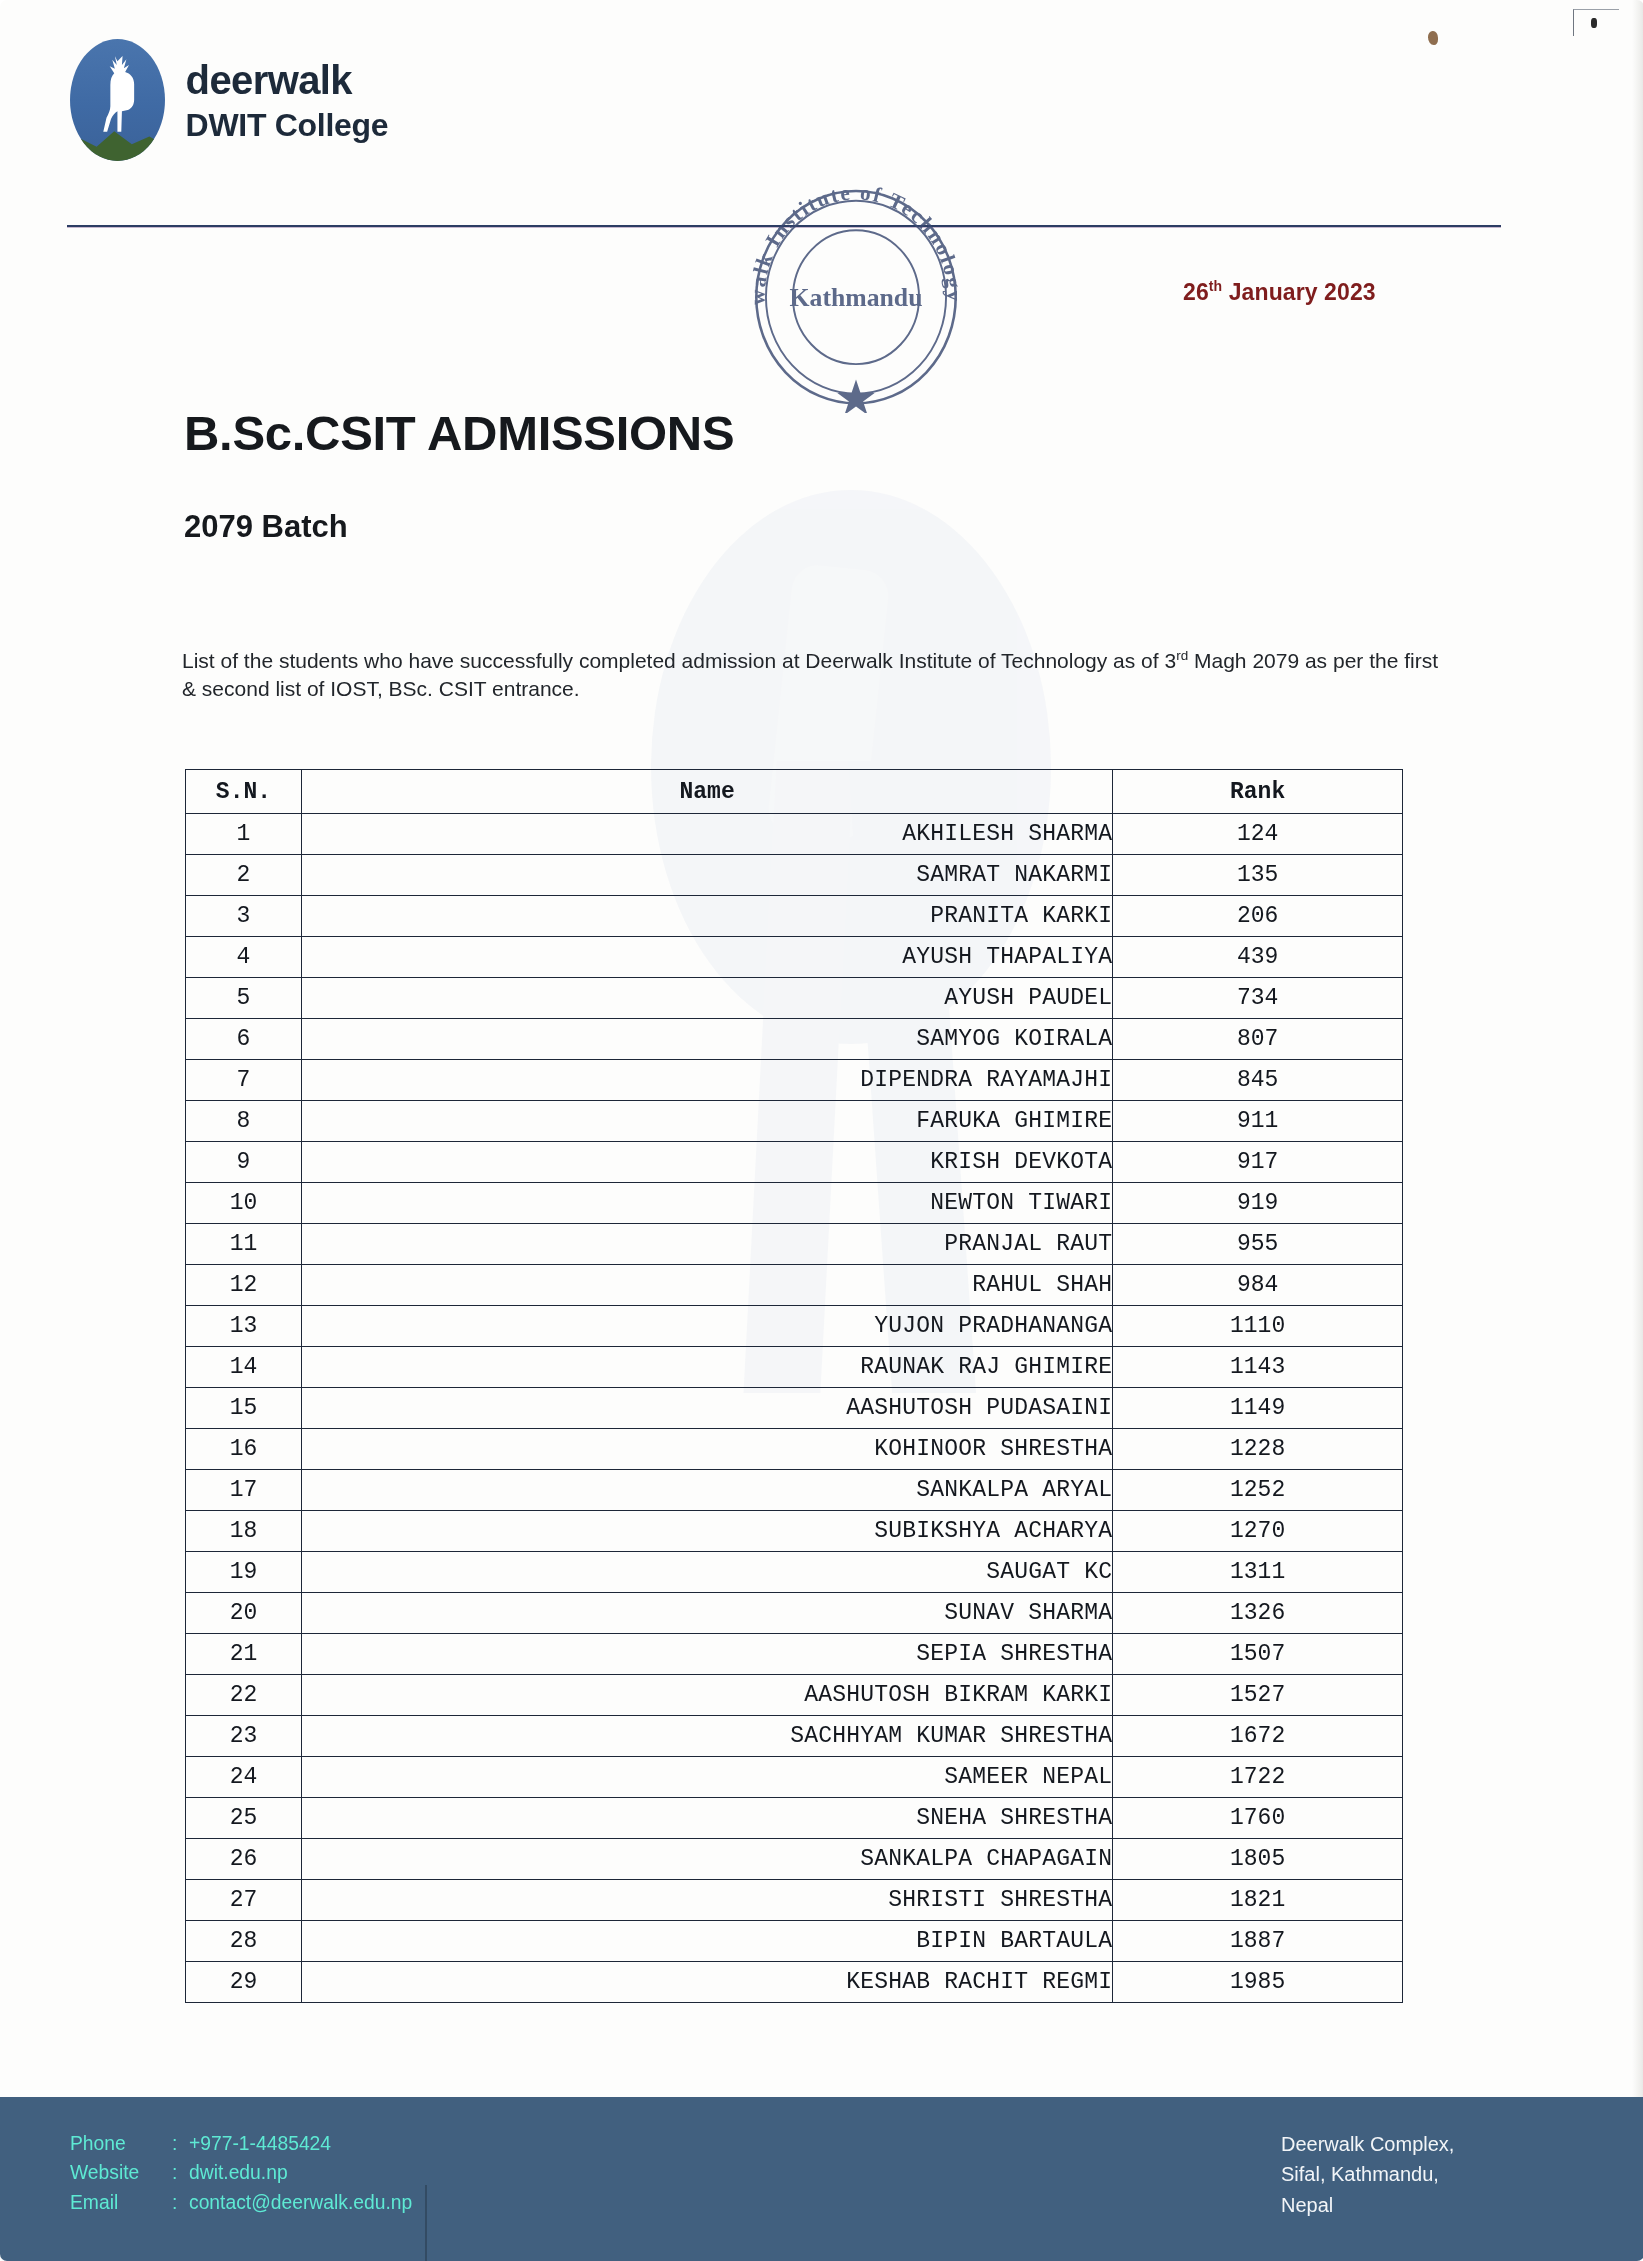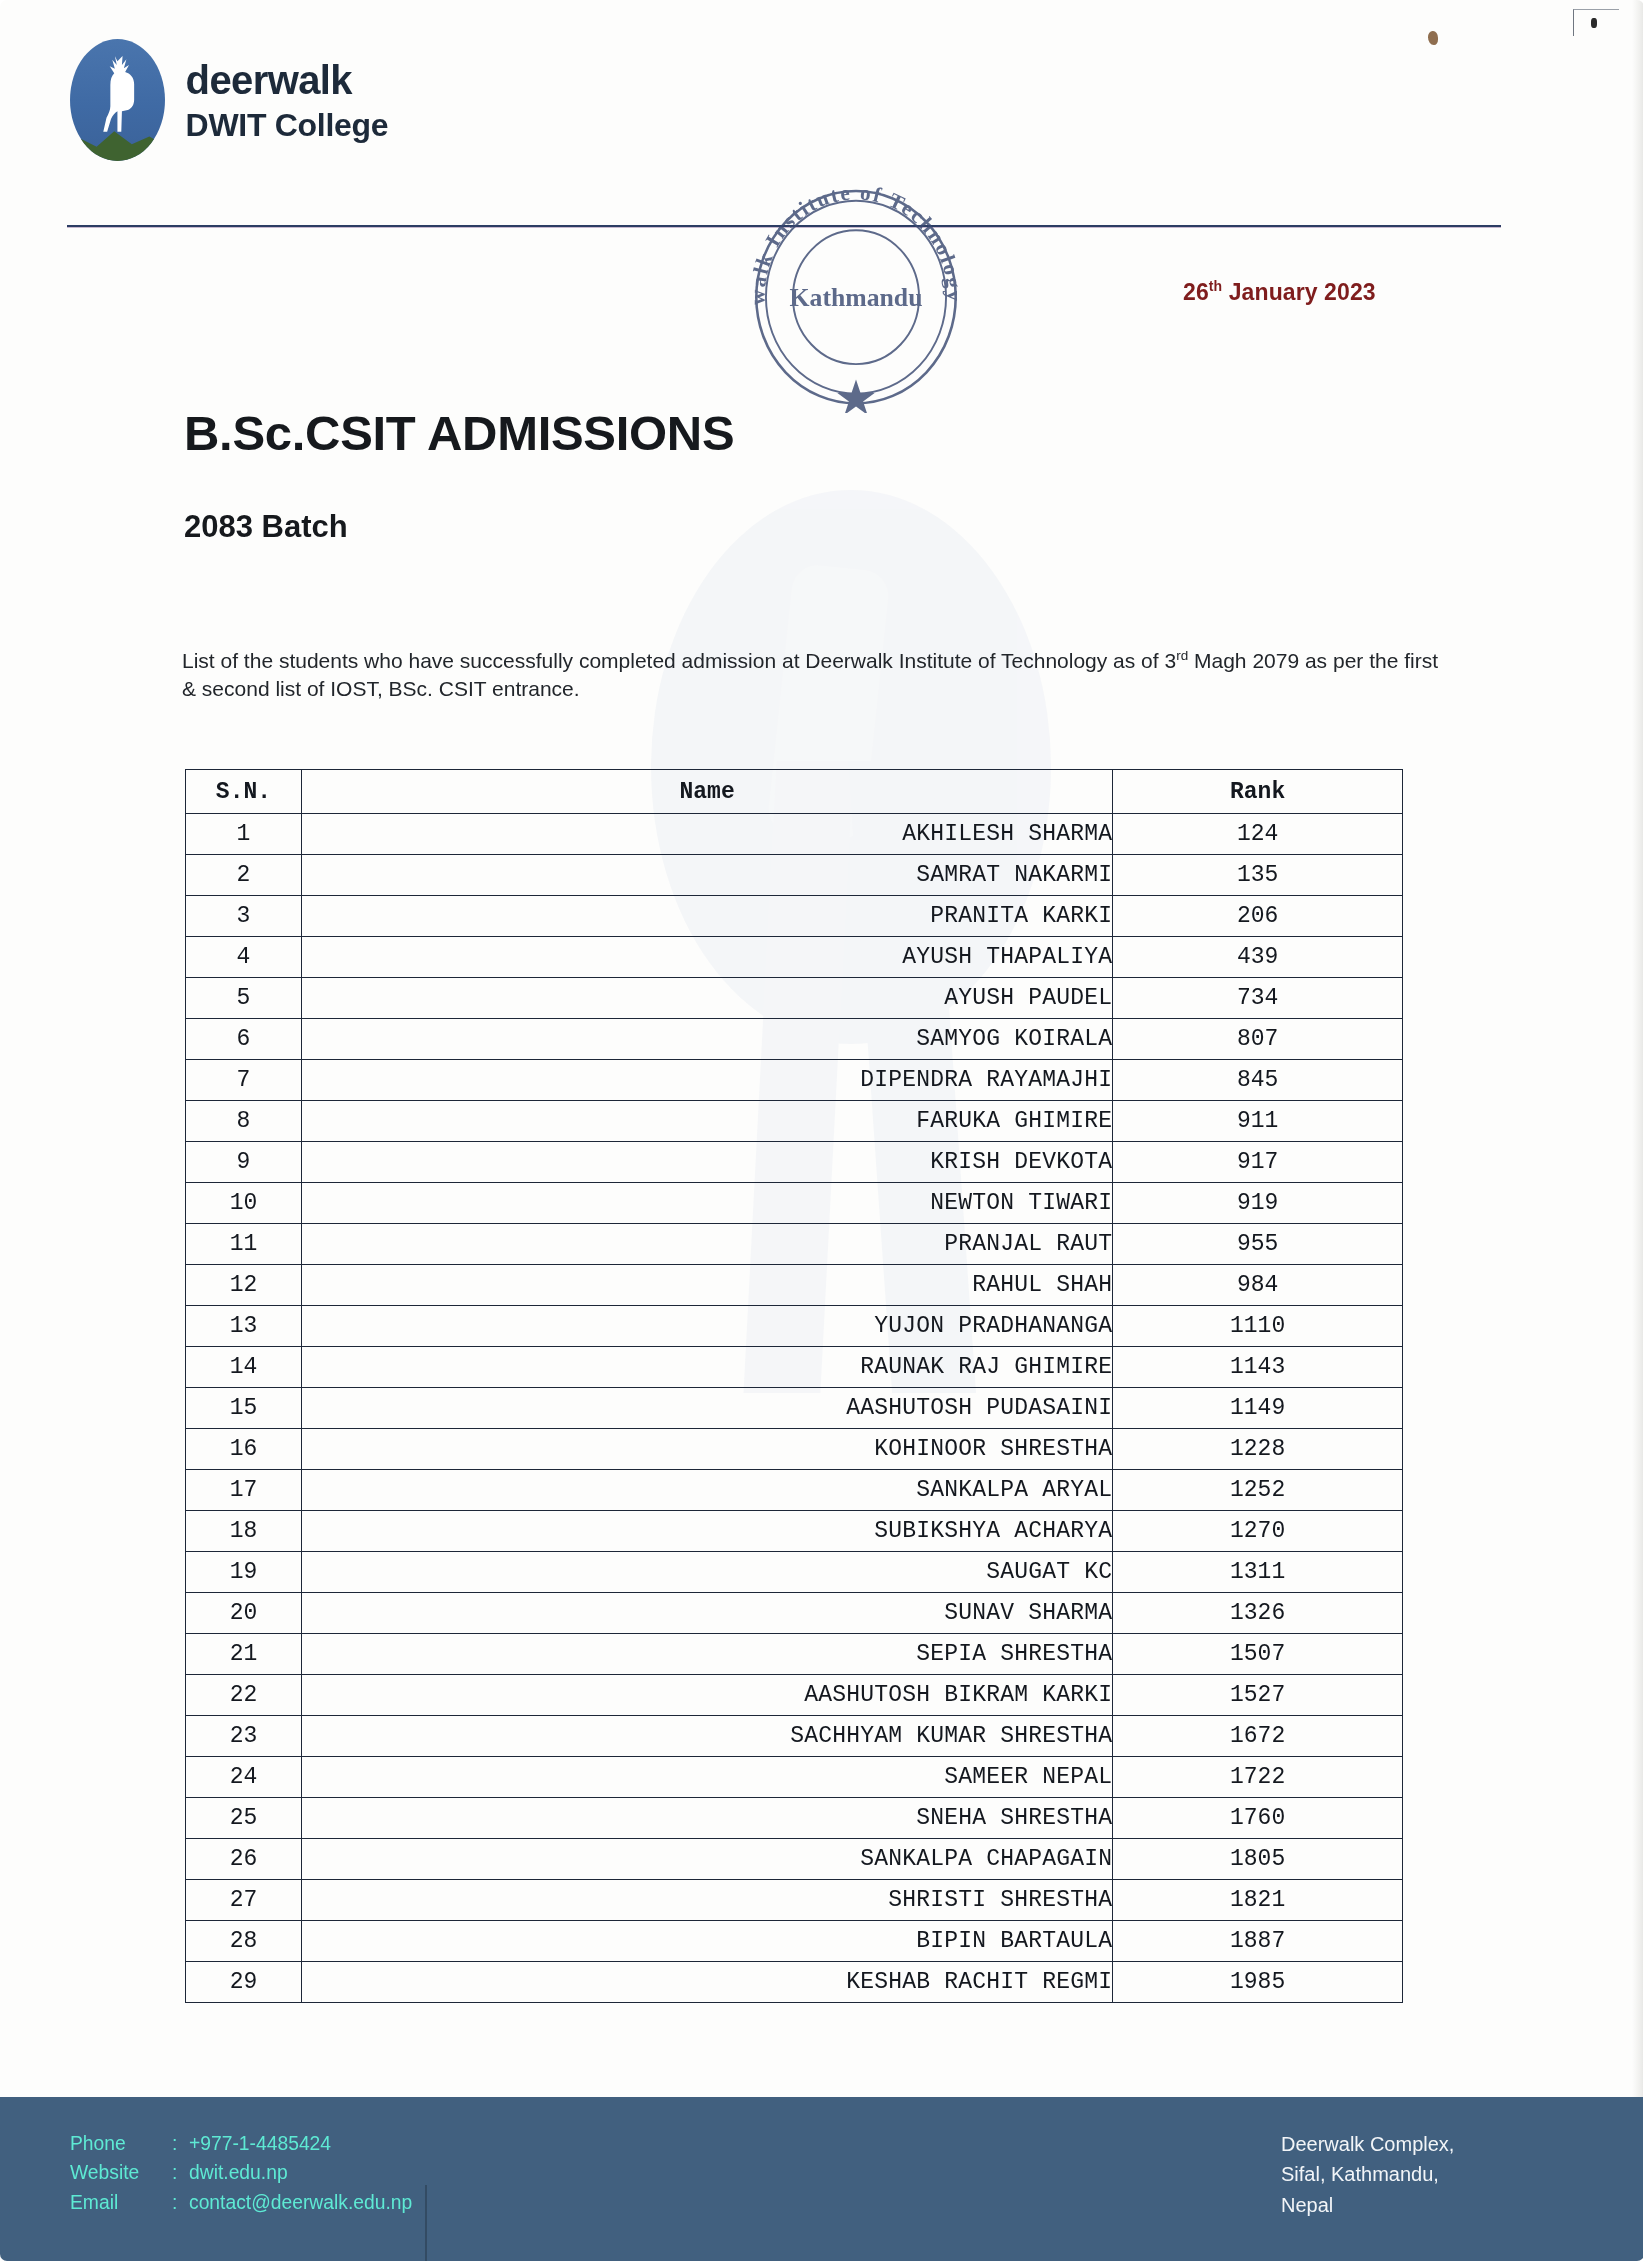--- a/index.html
+++ b/index.html
@@ -313,21 +313,21 @@
         <textPath href="#arcTop" startOffset="50%" text-anchor="middle">Deerwalk Institute of Technology Ltd.</textPath>
       </text>
       <text x="180" y="203" text-anchor="middle" font-family="Liberation Serif, serif" font-size="40" font-weight="bold" fill="currentColor">Kathmandu</text>
       <path d="M180 318 l7 21 h22 l-18 13 7 21 -18 -13 -18 13 7 -21 -18 -13 h22 z" fill="currentColor"></path>
     </svg>
   </div>
 
   <div class="doc-date"><span>26</span><sup>th</sup><span> January 2023</span></div>
 
   <div class="title-main">B.Sc.CSIT ADMISSIONS</div>
-  <div class="title-sub">2083 Batch</div>
+  <div class="title-sub">2079 Batch</div>
 
   <div class="intro">
     <span>List of the students who have successfully completed admission at Deerwalk Institute of Technology as of</span>
     <span>3</span><sup>rd</sup><span> Magh 2079 as per the first &amp; second list of IOST, BSc. CSIT entrance.</span>
   </div>
 
   <table class="tbl">
     <colgroup>
       <col class="col-sn">
         <col class="col-name">

